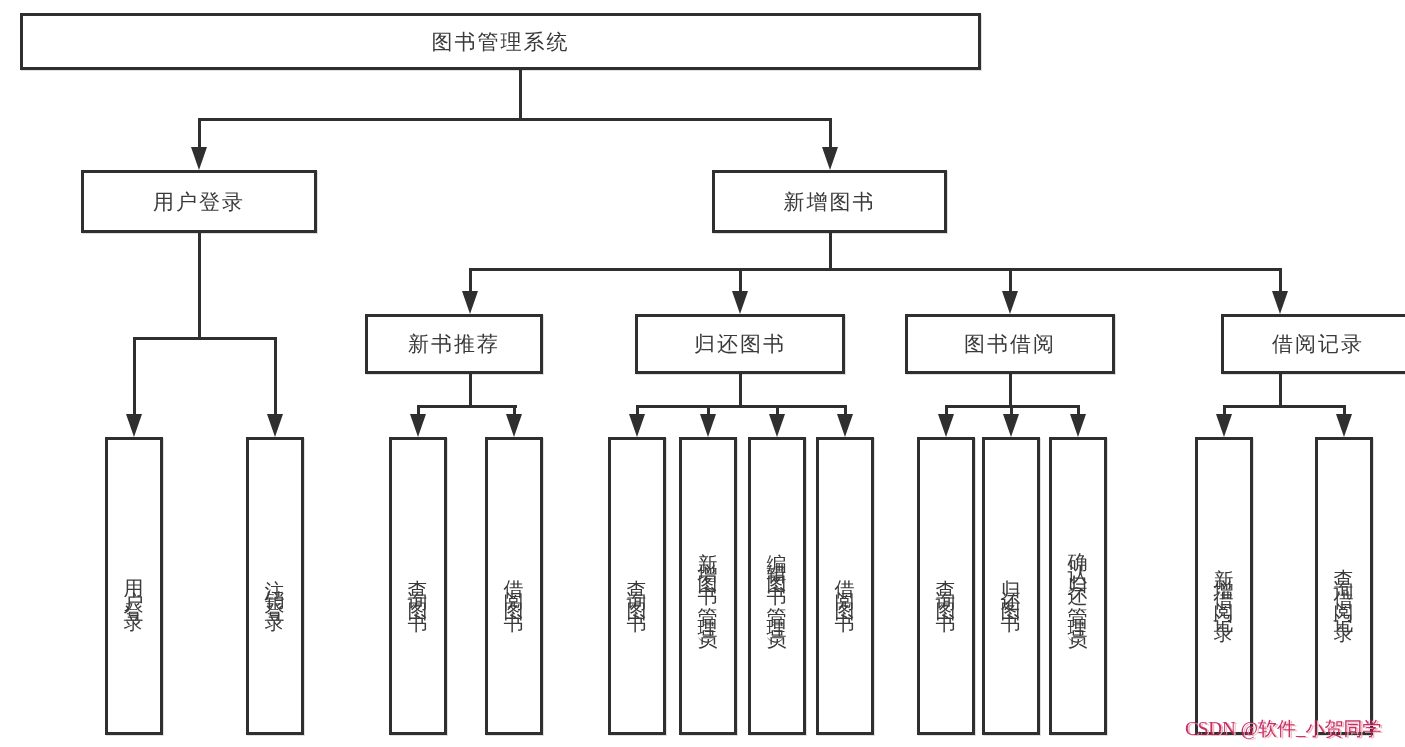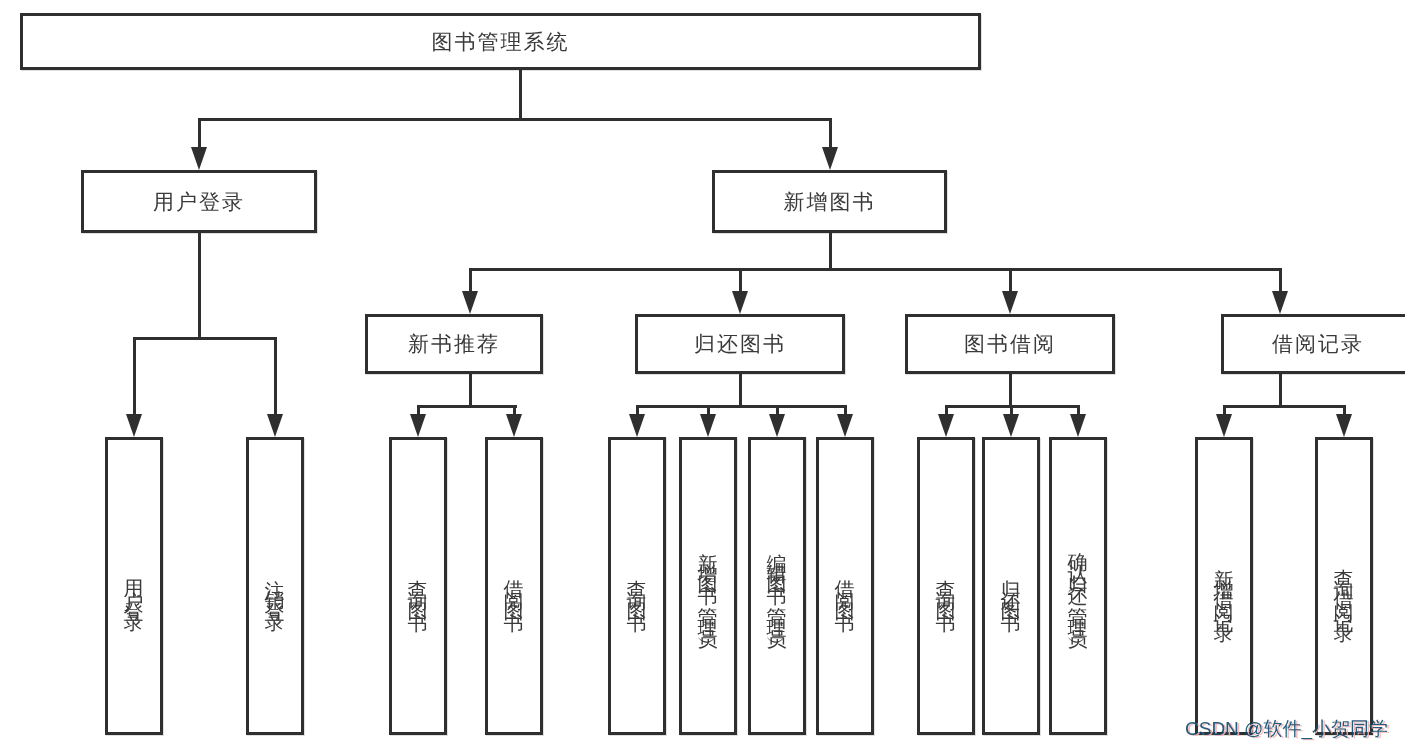--- a/index.html
+++ b/index.html
@@ -19,22 +19,23 @@
   }
   .vline { position:absolute; width:3px; background:#2f2f2f; }
   .hline { position:absolute; height:3px; background:#2f2f2f; }
   .arrow {
     position:absolute; width:0; height:0;
     border-left:8px solid transparent; border-right:8px solid transparent;
     border-top:23px solid #2f2f2f;
   }
   .watermark {
     position:absolute; left:1185px; top:716px; z-index:5;
-    font-size:19px; color:#0c4a6e; opacity:0.9; white-space:nowrap;
+    font-size:19px; color:#be185d; opacity:0.9; white-space:nowrap;
     text-shadow:2px 1px 0 #f2b3b3;
+    font-family:Liberation Serif, serif;
   }
 </style>
 </head>
 <body>
 
 <div class="canvas">
 
   <div class="node" style="left:20px;top:13px;width:961px;height:57px">
     <span class="hlabel">图书管理系统</span>
   </div>

